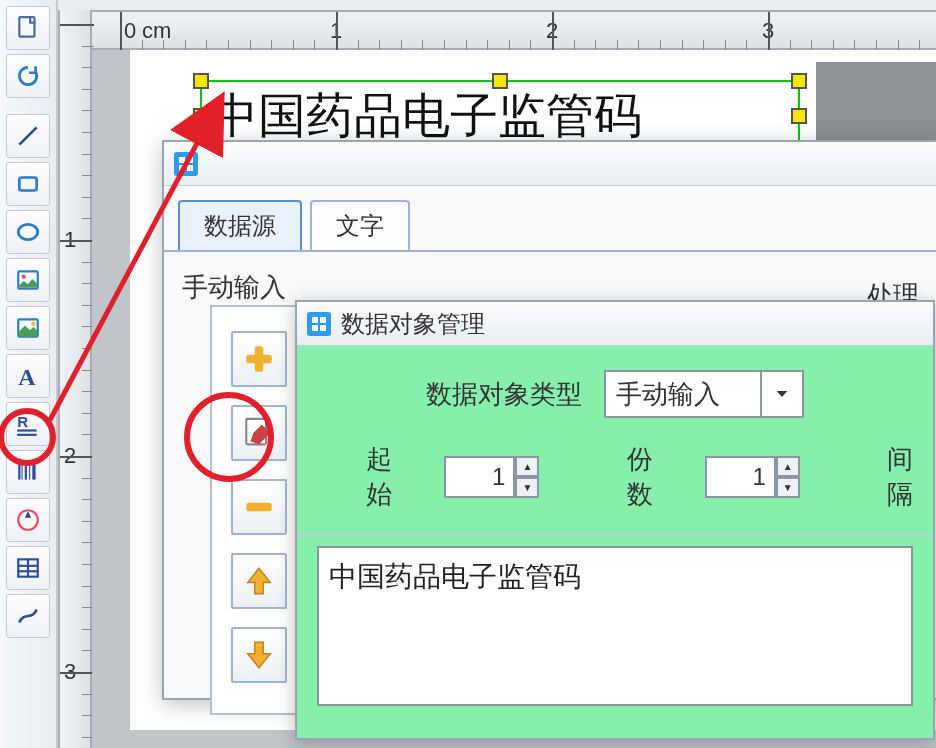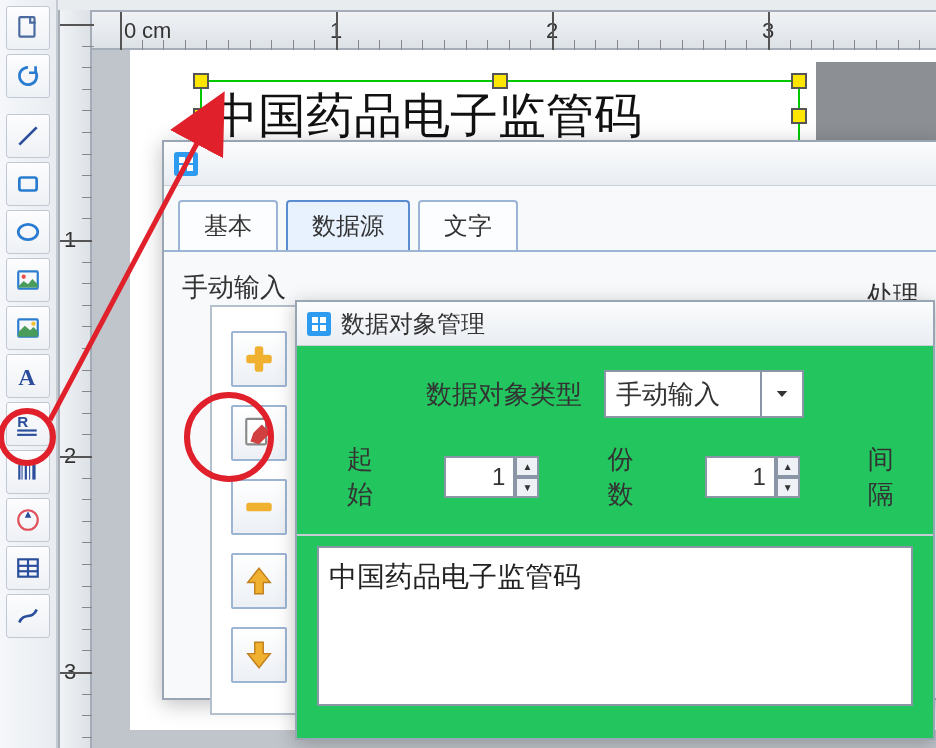--- a/index.html
+++ b/index.html
@@ -254,34 +254,34 @@
       cursor: pointer;
     }
     
     
     .dialog-inner {
       position: absolute;
       left: 295px;
       top: 300px;
       width: 640px;
       height: 440px;
-      background: #22c55e;
+      background: #86efac;
       border: 2px solid #9aa5b3;
       box-shadow: 0 4px 18px rgba(0,0,0,0.25);
     }
     .form-row {
       display: flex;
       align-items: center;
       padding: 12px 20px;
       gap: 18px;
       font-size: 26px;
       color: #333;
     }
     .field-label { font-size: 26px; color: #333; }
-    .form-row .field-label { margin-left: auto; }
+    .form-row .field-label { margin-left: auto; text-align: right; }
     .form-row .field-label:first-child { margin-left: 0; }
     .select-box {
       border: 2px solid #8a96a5;
       background: #fff;
       height: 48px;
       display: flex;
       align-items: center;
       padding: 0 10px;
       font-size: 26px;
       min-width: 200px;
@@ -556,21 +556,20 @@
     <div class="dialog-icon">
       <svg width="16" height="16" viewBox="0 0 16 16">
           <rect x="1" y="1" width="6" height="6" fill="#fff"></rect>
           <rect x="9" y="1" width="6" height="6" fill="#fff"></rect>
           <rect x="1" y="9" width="6" height="6" fill="#fff"></rect>
           <rect x="9" y="9" width="6" height="6" fill="#fff"></rect>
         </svg>
     </div>
   </div>
   <div class="tabs">
-    <div class="tab">基本</div>
     <div class="tab active">数据源</div>
     <div class="tab">文字</div>
   </div>
   <div class="tab-panel">
     <div class="section-label">手动输入</div>
   </div>
   <div class="section-label-right">处理</div>
 </div>
 
 <div class="obj-box">

